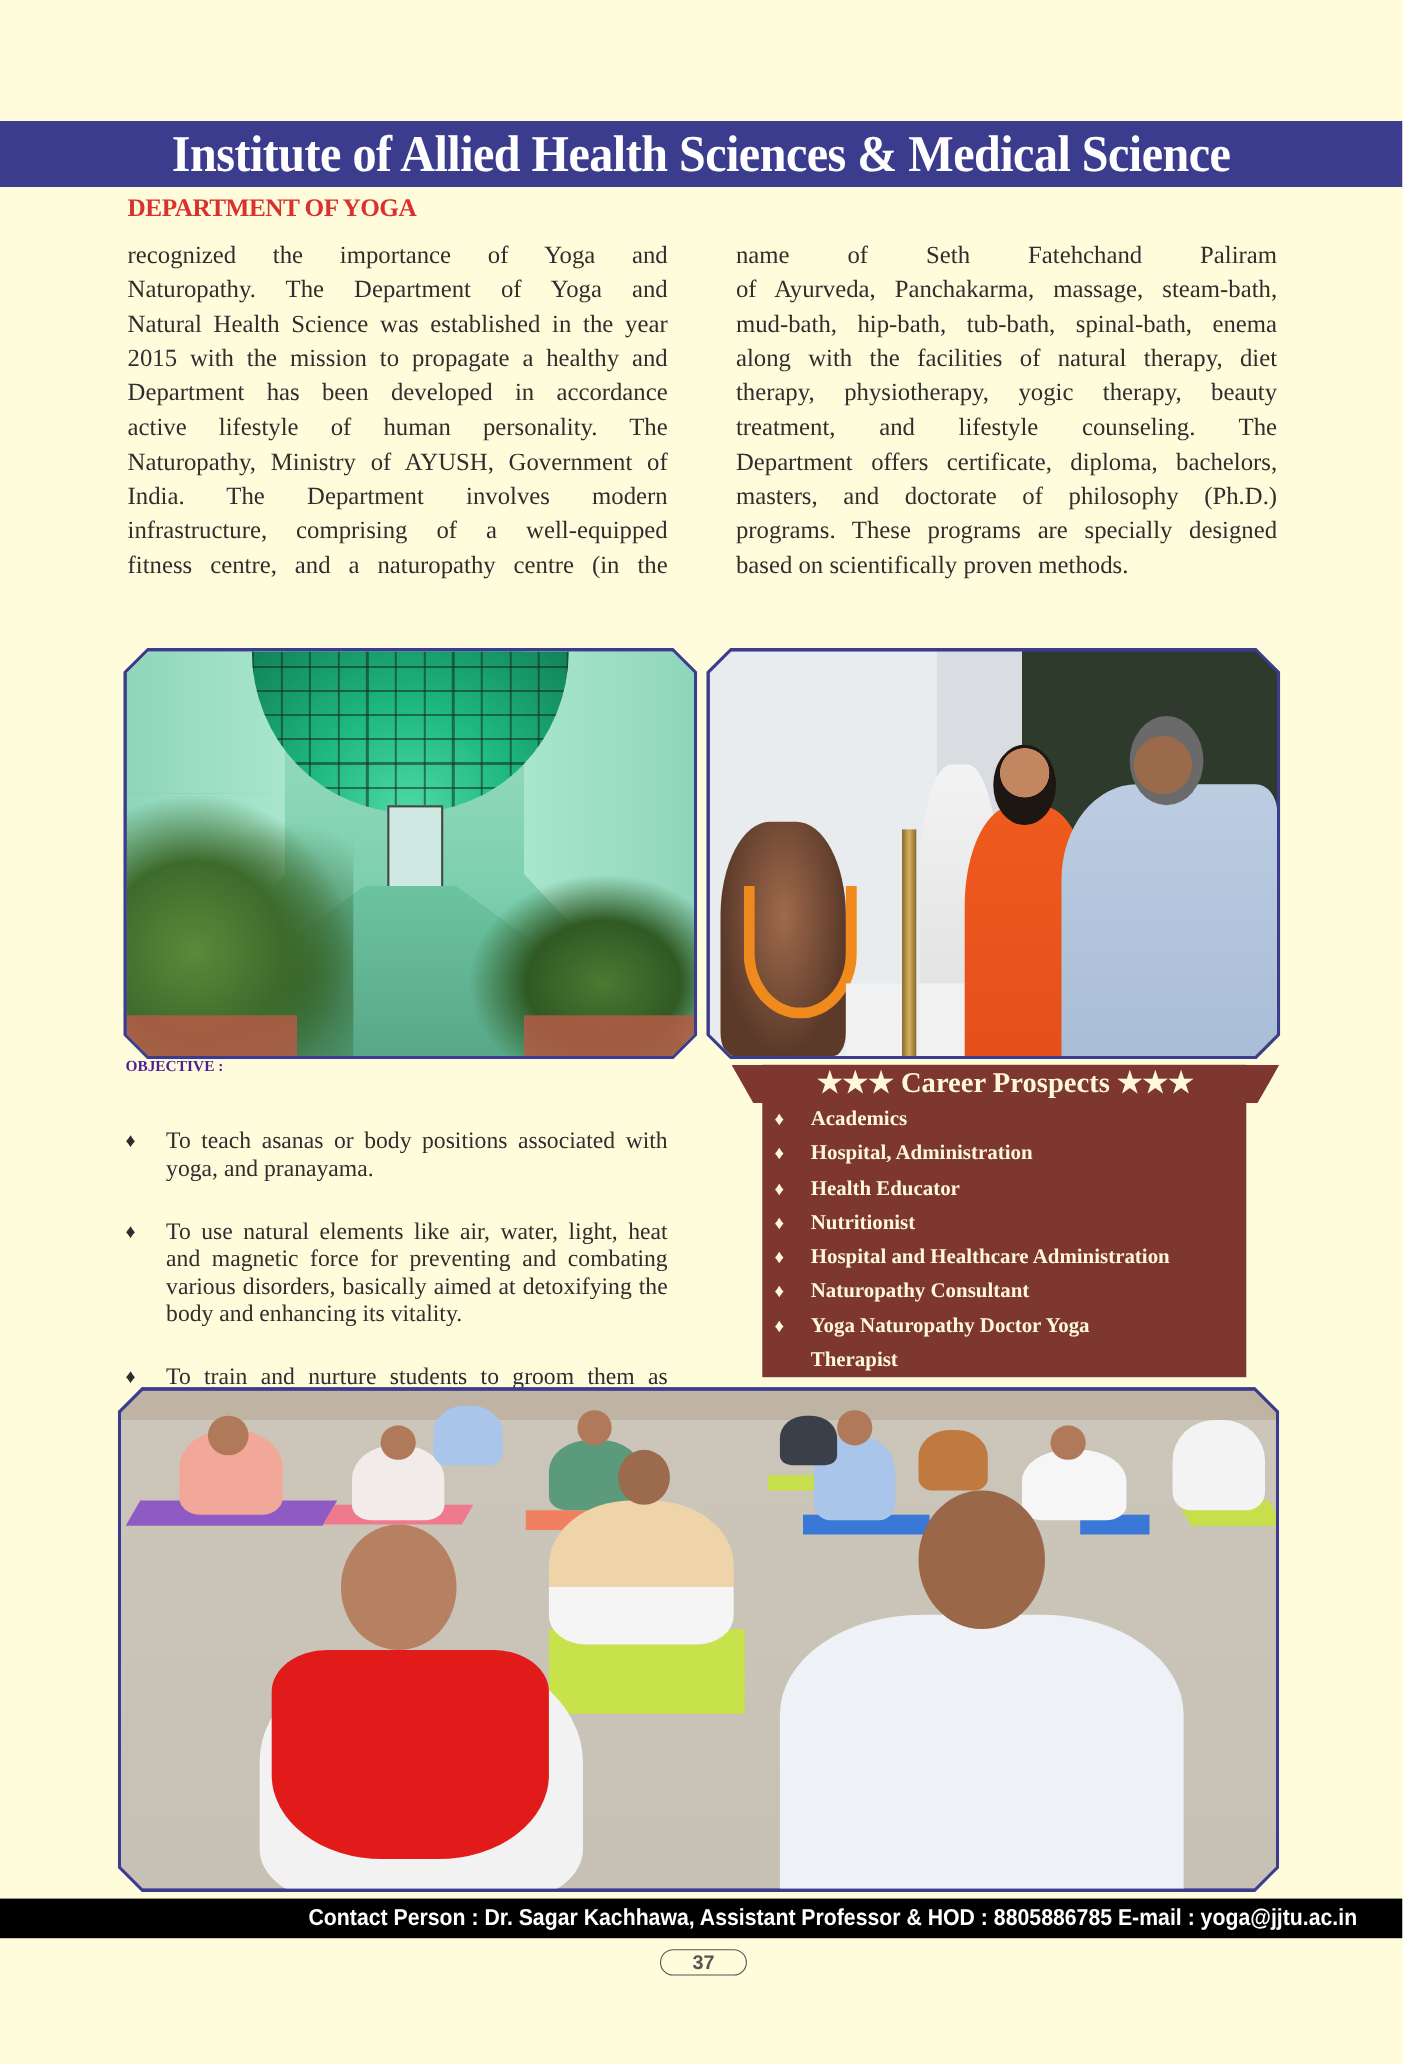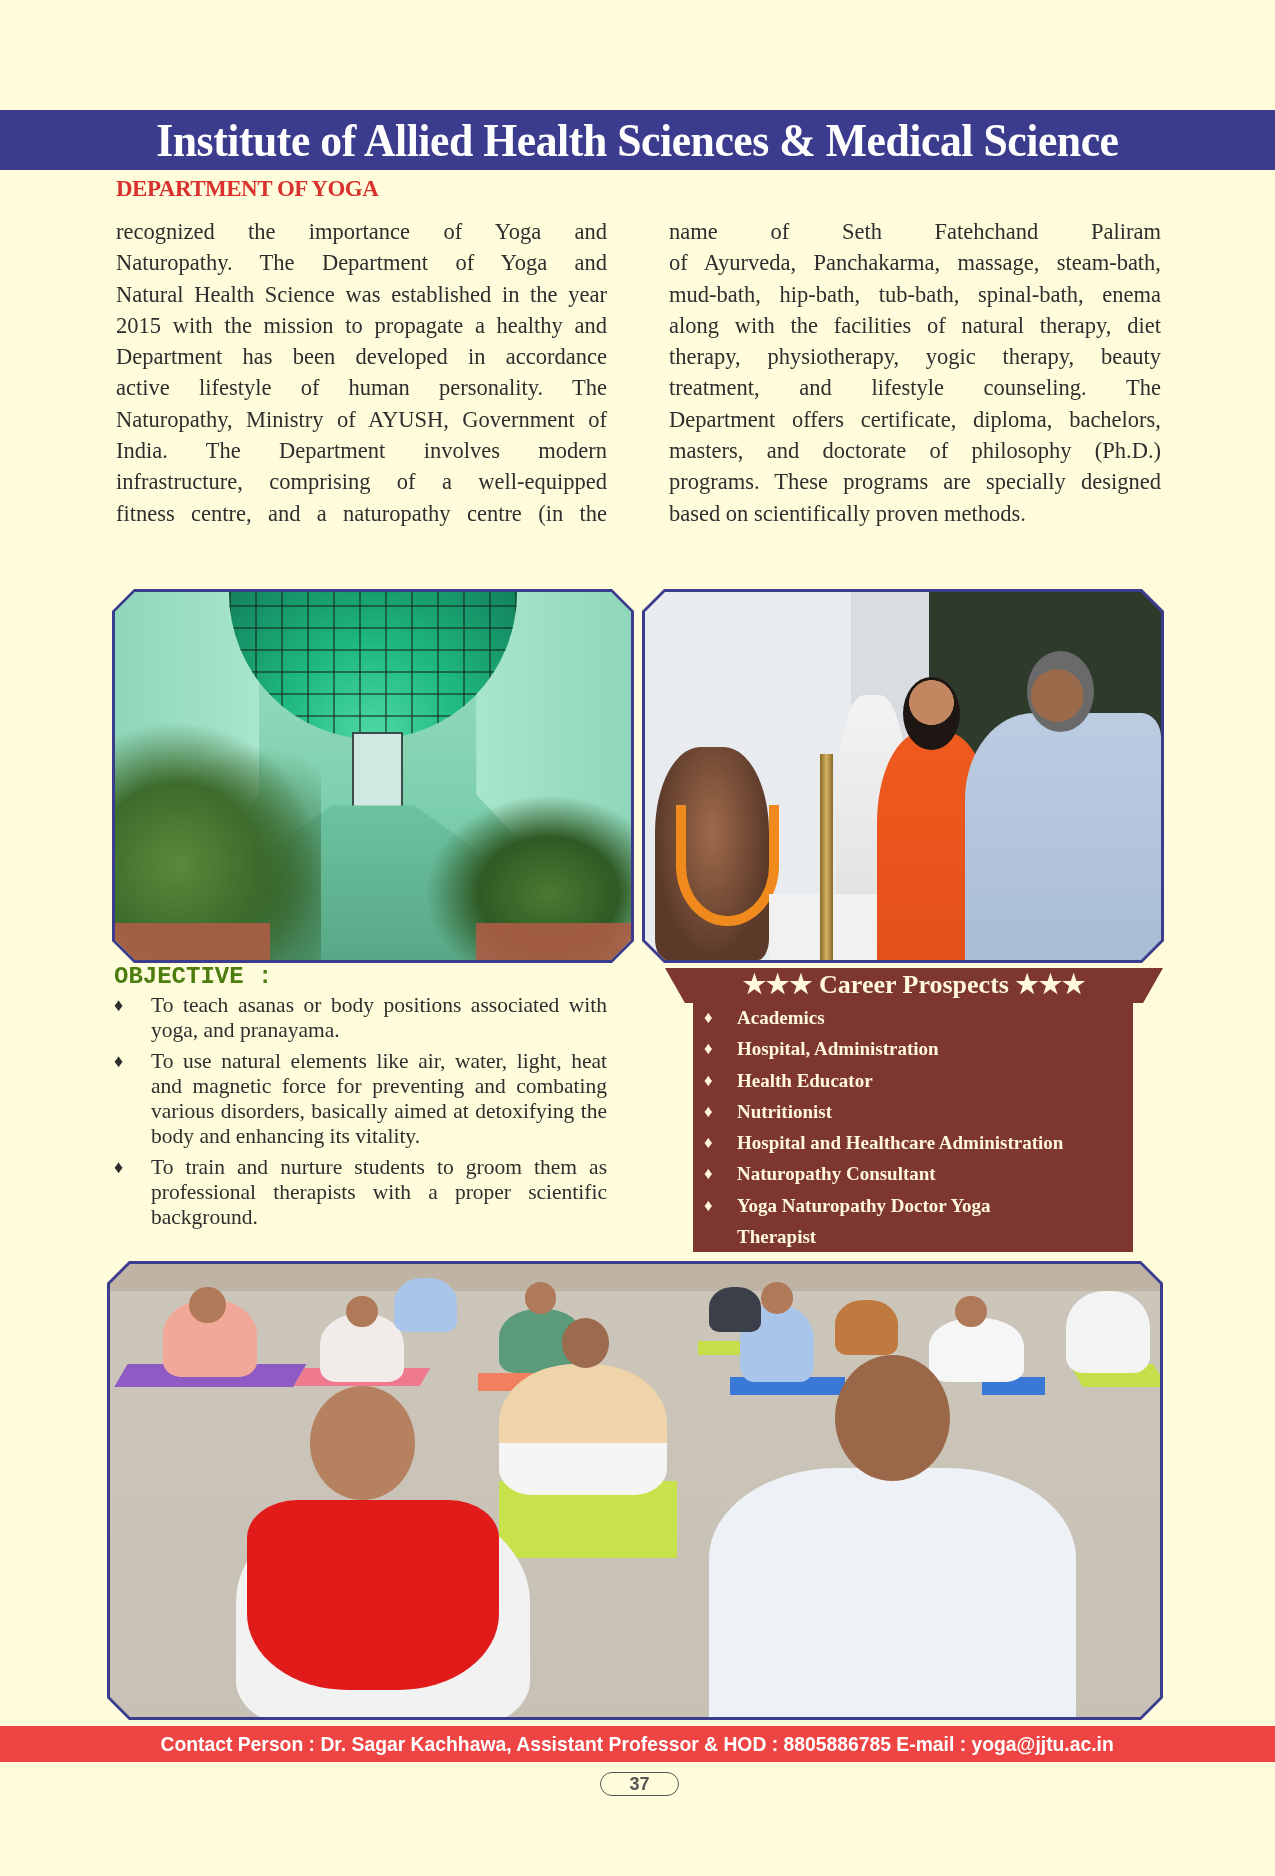--- a/index.html
+++ b/index.html
@@ -83,37 +83,37 @@
     .p2 .crowd { position: absolute; left: 37%; top: 28%; width: 14%; height: 72%; background: linear-gradient(#f3f3f3, #dedede); border-radius: 40% 40% 0 0; }
 
     
     .p3 { background: linear-gradient(#bfb3a3 0 6%, #cbc5ba 6%, #c7c0b5 100%); }
     .p3 .mat { position: absolute; }
     .p3 .person { position: absolute; border-radius: 45% 45% 20% 20%; }
     .p3 .face { position: absolute; border-radius: 50%; background: #b07a5a; }
 
     .objective-title {
       position: absolute; left: 114px; top: 963px;
-      color: #4d7c0f; font-weight: bold; font-size: 24px;
-      font-family: Liberation Mono, monospace;
+      color: #4c1d95; font-weight: bold; font-size: 14px;
+      font-family: Liberation Serif, serif;
     }
     .objective-list {
       position: absolute; left: 114px; top: 993px; width: 493px;
       margin: 0; padding: 0; list-style: none;
     }
     .objective-item {
       position: relative; padding-left: 37px;
       font-size: 21.5px; line-height: 25px;
       text-align: justify; color: #2e2e2e;
       margin-bottom: 6px;
     }
     .objective-item .bullet {
       position: absolute; left: 0; top: 0; font-size: 18px;
     }
-    .objective-item .txt { display: block; }
+    .objective-item .txt { display: block; margin-top: 32px; }
 
     .career {
       position: absolute; left: 665px; top: 968px; width: 498px; height: 286px;
     }
     .career-head {
       position: absolute; left: 0; top: 0; width: 498px; height: 35px;
       background: #7D3630;
       clip-path: polygon(0 0, 100% 0, 96% 100%, 4% 100%);
     }
     .career-body {
@@ -132,22 +132,22 @@
     .career-item {
       position: relative; padding-left: 35px;
       color: #FFF8DC; font-weight: bold; font-size: 19px;
       line-height: 31.3px; font-family: "Liberation Serif", serif;
       width: 400px;
     }
     .career-item .bullet { position: absolute; left: 2px; top: 0; font-size: 17px; }
 
     .contact-bar {
       position: absolute; left: 0; top: 1726px; width: 1275px; height: 36px;
-      background: #ef4444;
-      display: flex; align-items: center; justify-content: center;
+      background: #000000;
+      display: flex; align-items: center; justify-content: flex-end;
     }
     .contact-text {
       color: #ffffff; font-weight: bold; font-size: 21px;
       font-family: "Liberation Sans", sans-serif;
       white-space: nowrap; transform: scaleX(0.92);
     }
     .page-number {
       position: absolute; left: 600px; top: 1772px; width: 77px; height: 22px;
       border: 1.5px solid #555; border-radius: 12px;
       text-align: center; font-size: 18px; line-height: 22px; font-weight: bold;

